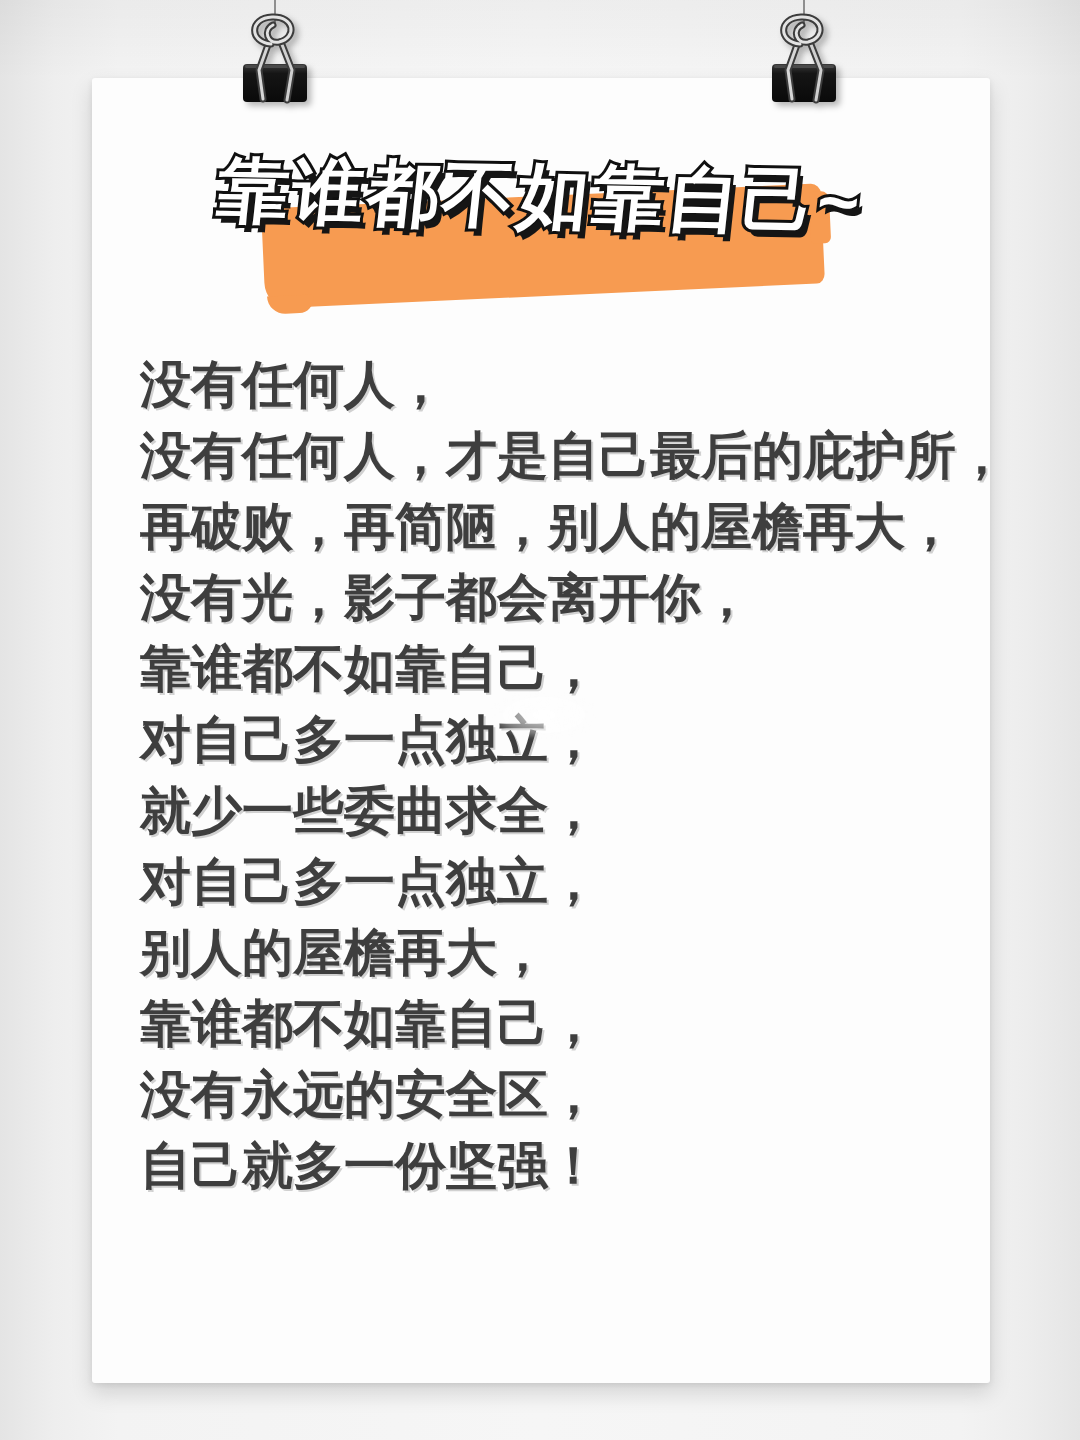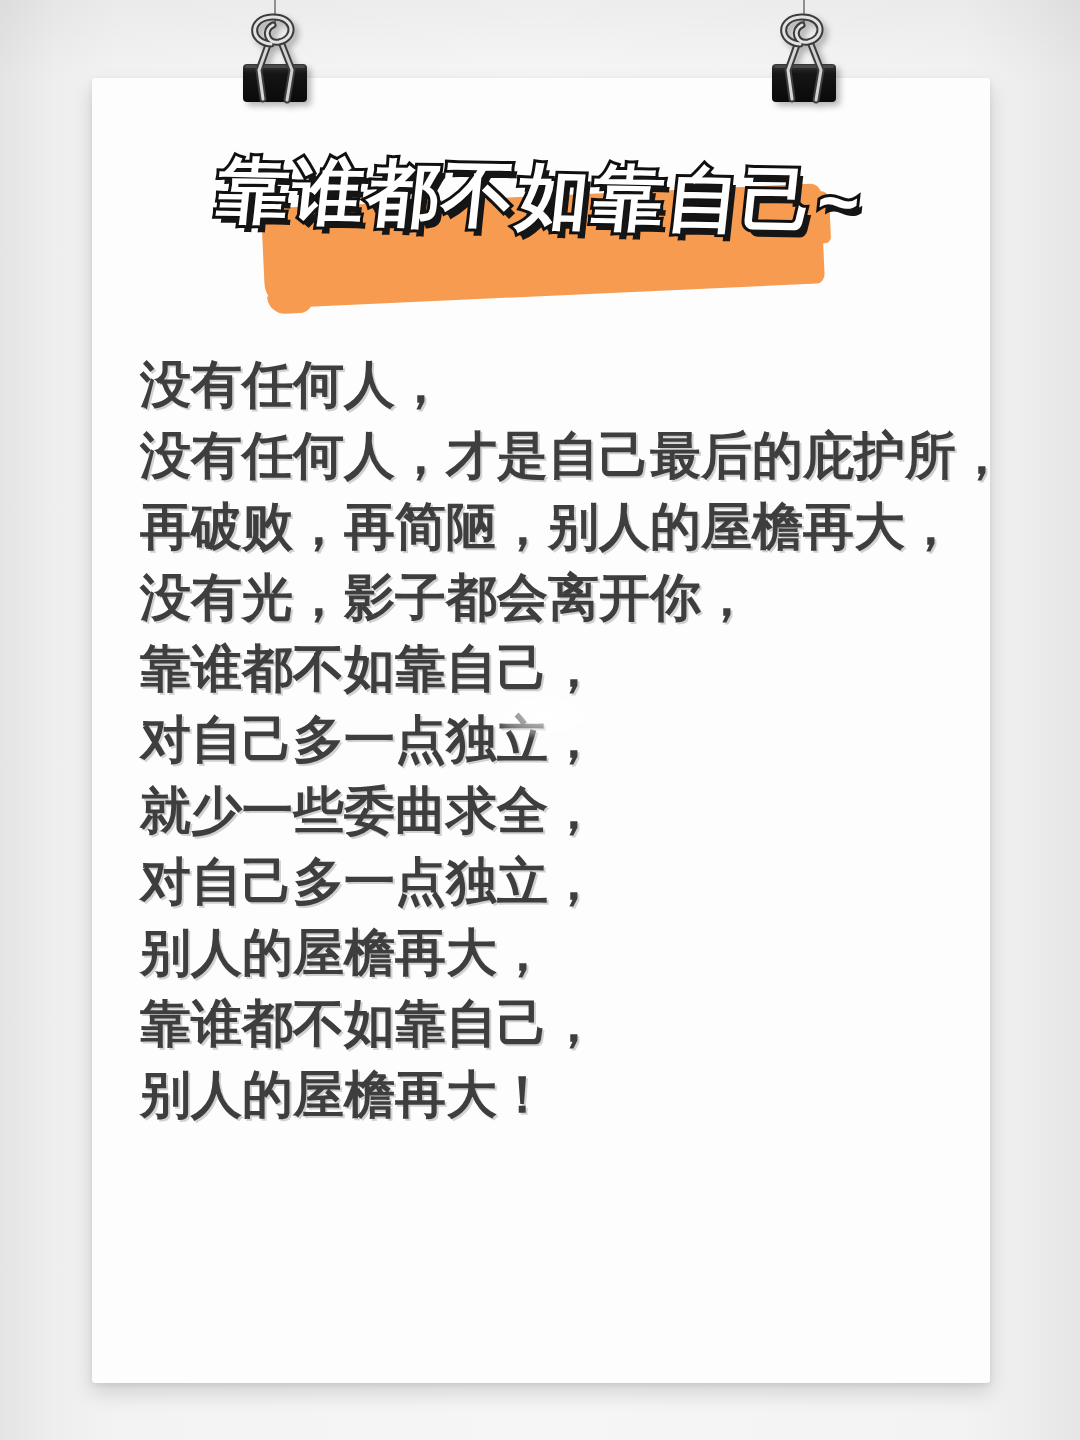--- a/index.html
+++ b/index.html
@@ -124,18 +124,19 @@
     <div>没有任何人，</div>
     <div>没有任何人，才是自己最后的庇护所，</div>
     <div>再破败，再简陋，别人的屋檐再大，</div>
     <div>没有光，影子都会离开你，</div>
     <div>靠谁都不如靠自己，</div>
     <div>对自己多一点独立，</div>
     <div>就少一些委曲求全，</div>
     <div>对自己多一点独立，</div>
     <div>别人的屋檐再大，</div>
     <div>靠谁都不如靠自己，</div>
-    <div>别人的屋檐再大！</div>
+    <div>没有永远的安全区，</div>
+    <div>自己就多一份坚强！</div>
   </div>
 
   <div class="watermark"></div>
 
 </div>
 
 </body></html>

